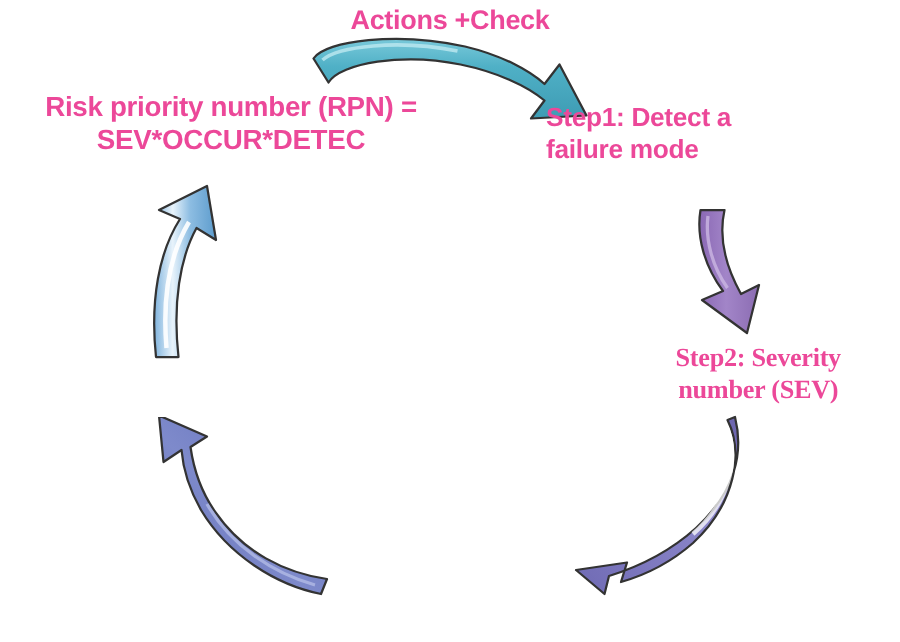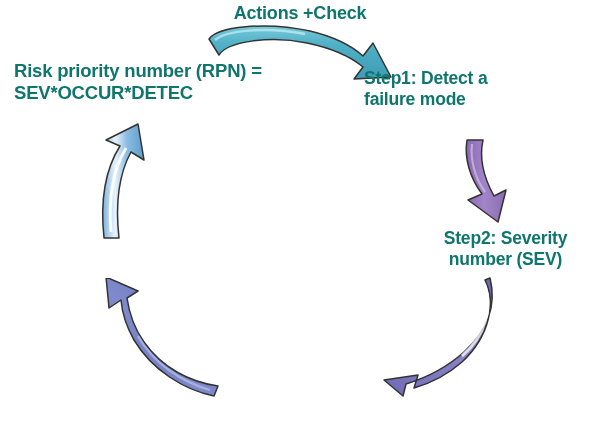--- a/index.html
+++ b/index.html
@@ -10,30 +10,31 @@
   #canvas {
     position: relative;
     width: 600px;
     height: 428px;
     background: #ffffff;
     overflow: hidden;
     font-family: "Liberation Sans", sans-serif;
   }
   .label {
     position: absolute;
-    color: #0f766e;
+    color: #ec4899;
     font-weight: bold;
     line-height: 1.18;
     white-space: pre-line;
     letter-spacing: -0.2px;
   }
   #label-rpn {
     left: 14px;
     top: 60px;
     width: 280px;
+    text-align: center;
     font-size: 18.5px;
   }
   #label-actions {
     left: 205px;
     top: 3px;
     width: 190px;
     text-align: center;
     font-size: 18px;
   }
   #label-step1 {
@@ -42,20 +43,21 @@
     width: 165px;
     text-align: left;
     font-size: 17.5px;
   }
   #label-step2 {
     left: 418px;
     top: 228px;
     width: 175px;
     text-align: center;
     font-size: 17.5px;
+    font-family: Liberation Serif, serif;
   }
   #label-step3 {
     left: 200px;
     top: 375px;
     width: 200px;
     text-align: center;
     font-size: 17.5px;
   }
   #label-step4 {
     left: 22px;

